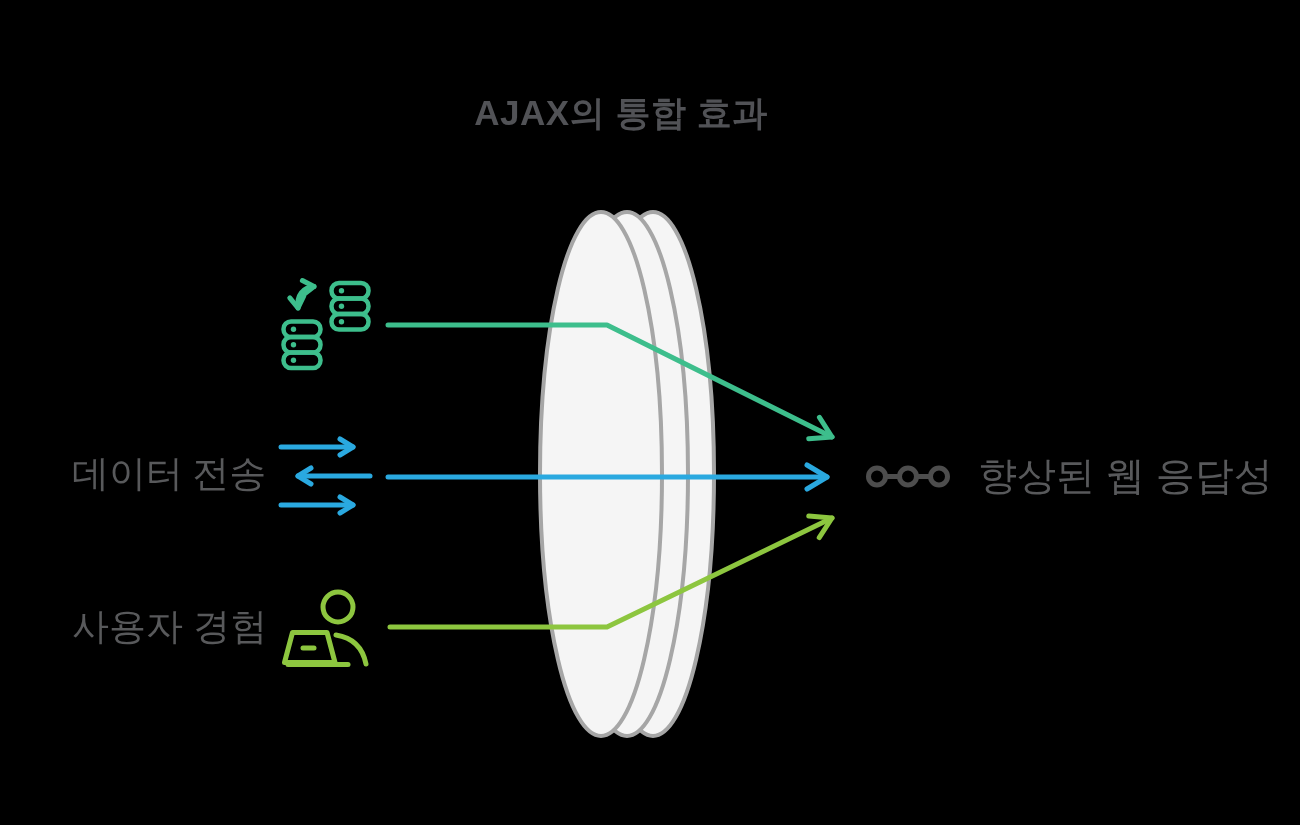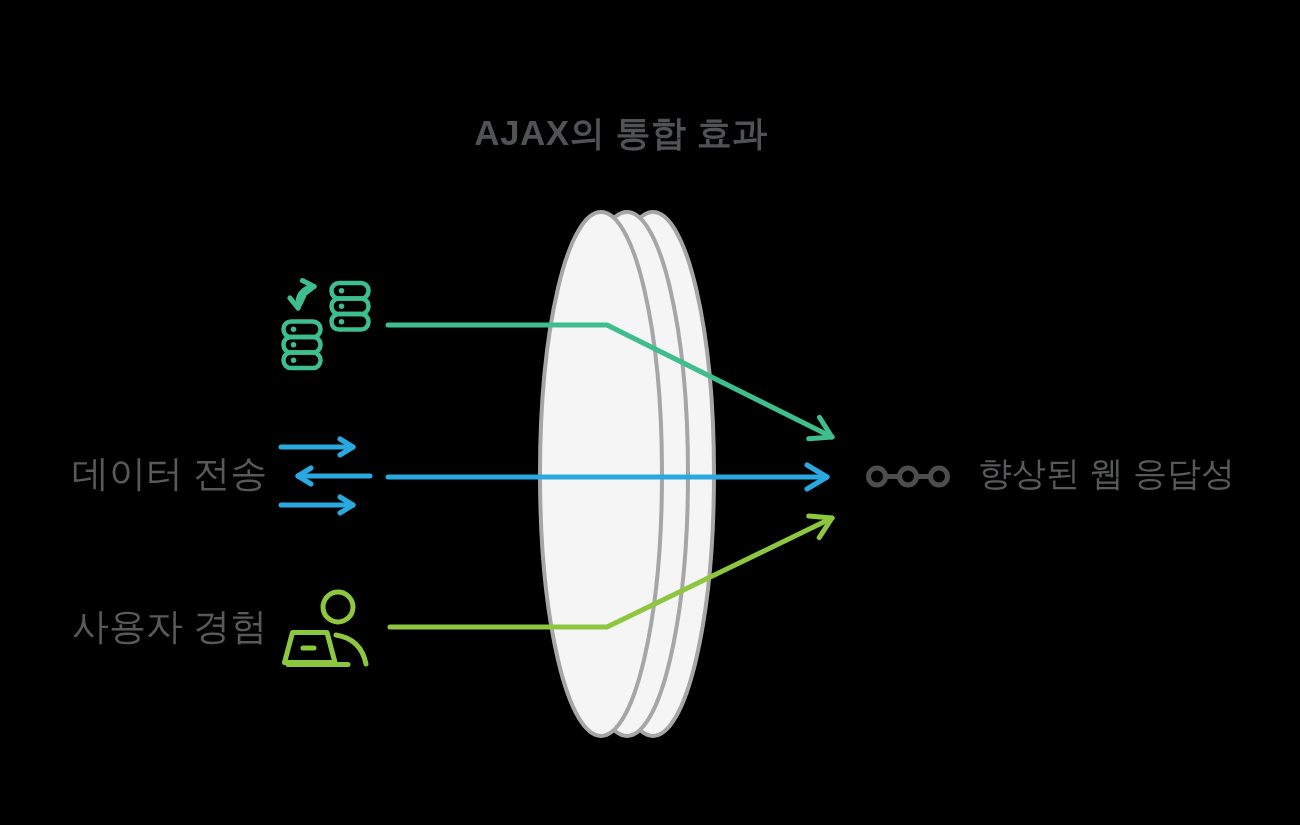--- a/index.html
+++ b/index.html
@@ -18,31 +18,31 @@
     position:relative;
     width:1300px;height:825px;
     background:var(--bg);
     overflow:hidden;
     font-family:"Liberation Sans","DejaVu Sans",sans-serif;
   }
   .diagram-svg{position:absolute;left:0;top:0;}
   .title{
     position:absolute;left:621px;top:90px;transform:translateX(-50%);
     font-size:35px;font-weight:700;letter-spacing:0.5px;
-    color:var(--title);white-space:nowrap;margin-top:20px;
+    color:var(--title);white-space:nowrap;
   }
   .io-label{
     position:absolute;
     font-size:37px;font-weight:400;
     color:var(--text);white-space:nowrap;line-height:1.2;
   }
   .label-async{left:70px;top:300px;}
-  .label-data{left:72px;top:452px;}
+  .label-data{left:72px;top:452px;font-family:Liberation Serif, serif;}
   .label-ux{left:72px;top:605px;}
-  .label-output{left:978px;top:453px;font-size:34px;}
+  .label-output{left:978px;top:453px;font-size:39px;}
 </style>
 </head>
 <body>
 
 <div class="canvas">
 
   <svg class="diagram-svg" width="1300" height="825" viewBox="0 0 1300 825">
     <defs>
       <marker id="ah-em" markerUnits="userSpaceOnUse" markerWidth="34" markerHeight="34" viewBox="0 0 34 34" refX="27" refY="17" orient="auto">
         <path d="M7 5 L27 17 L7 29" fill="none" stroke="var(--emerald)" stroke-width="5" stroke-linecap="round" stroke-linejoin="round"></path>

